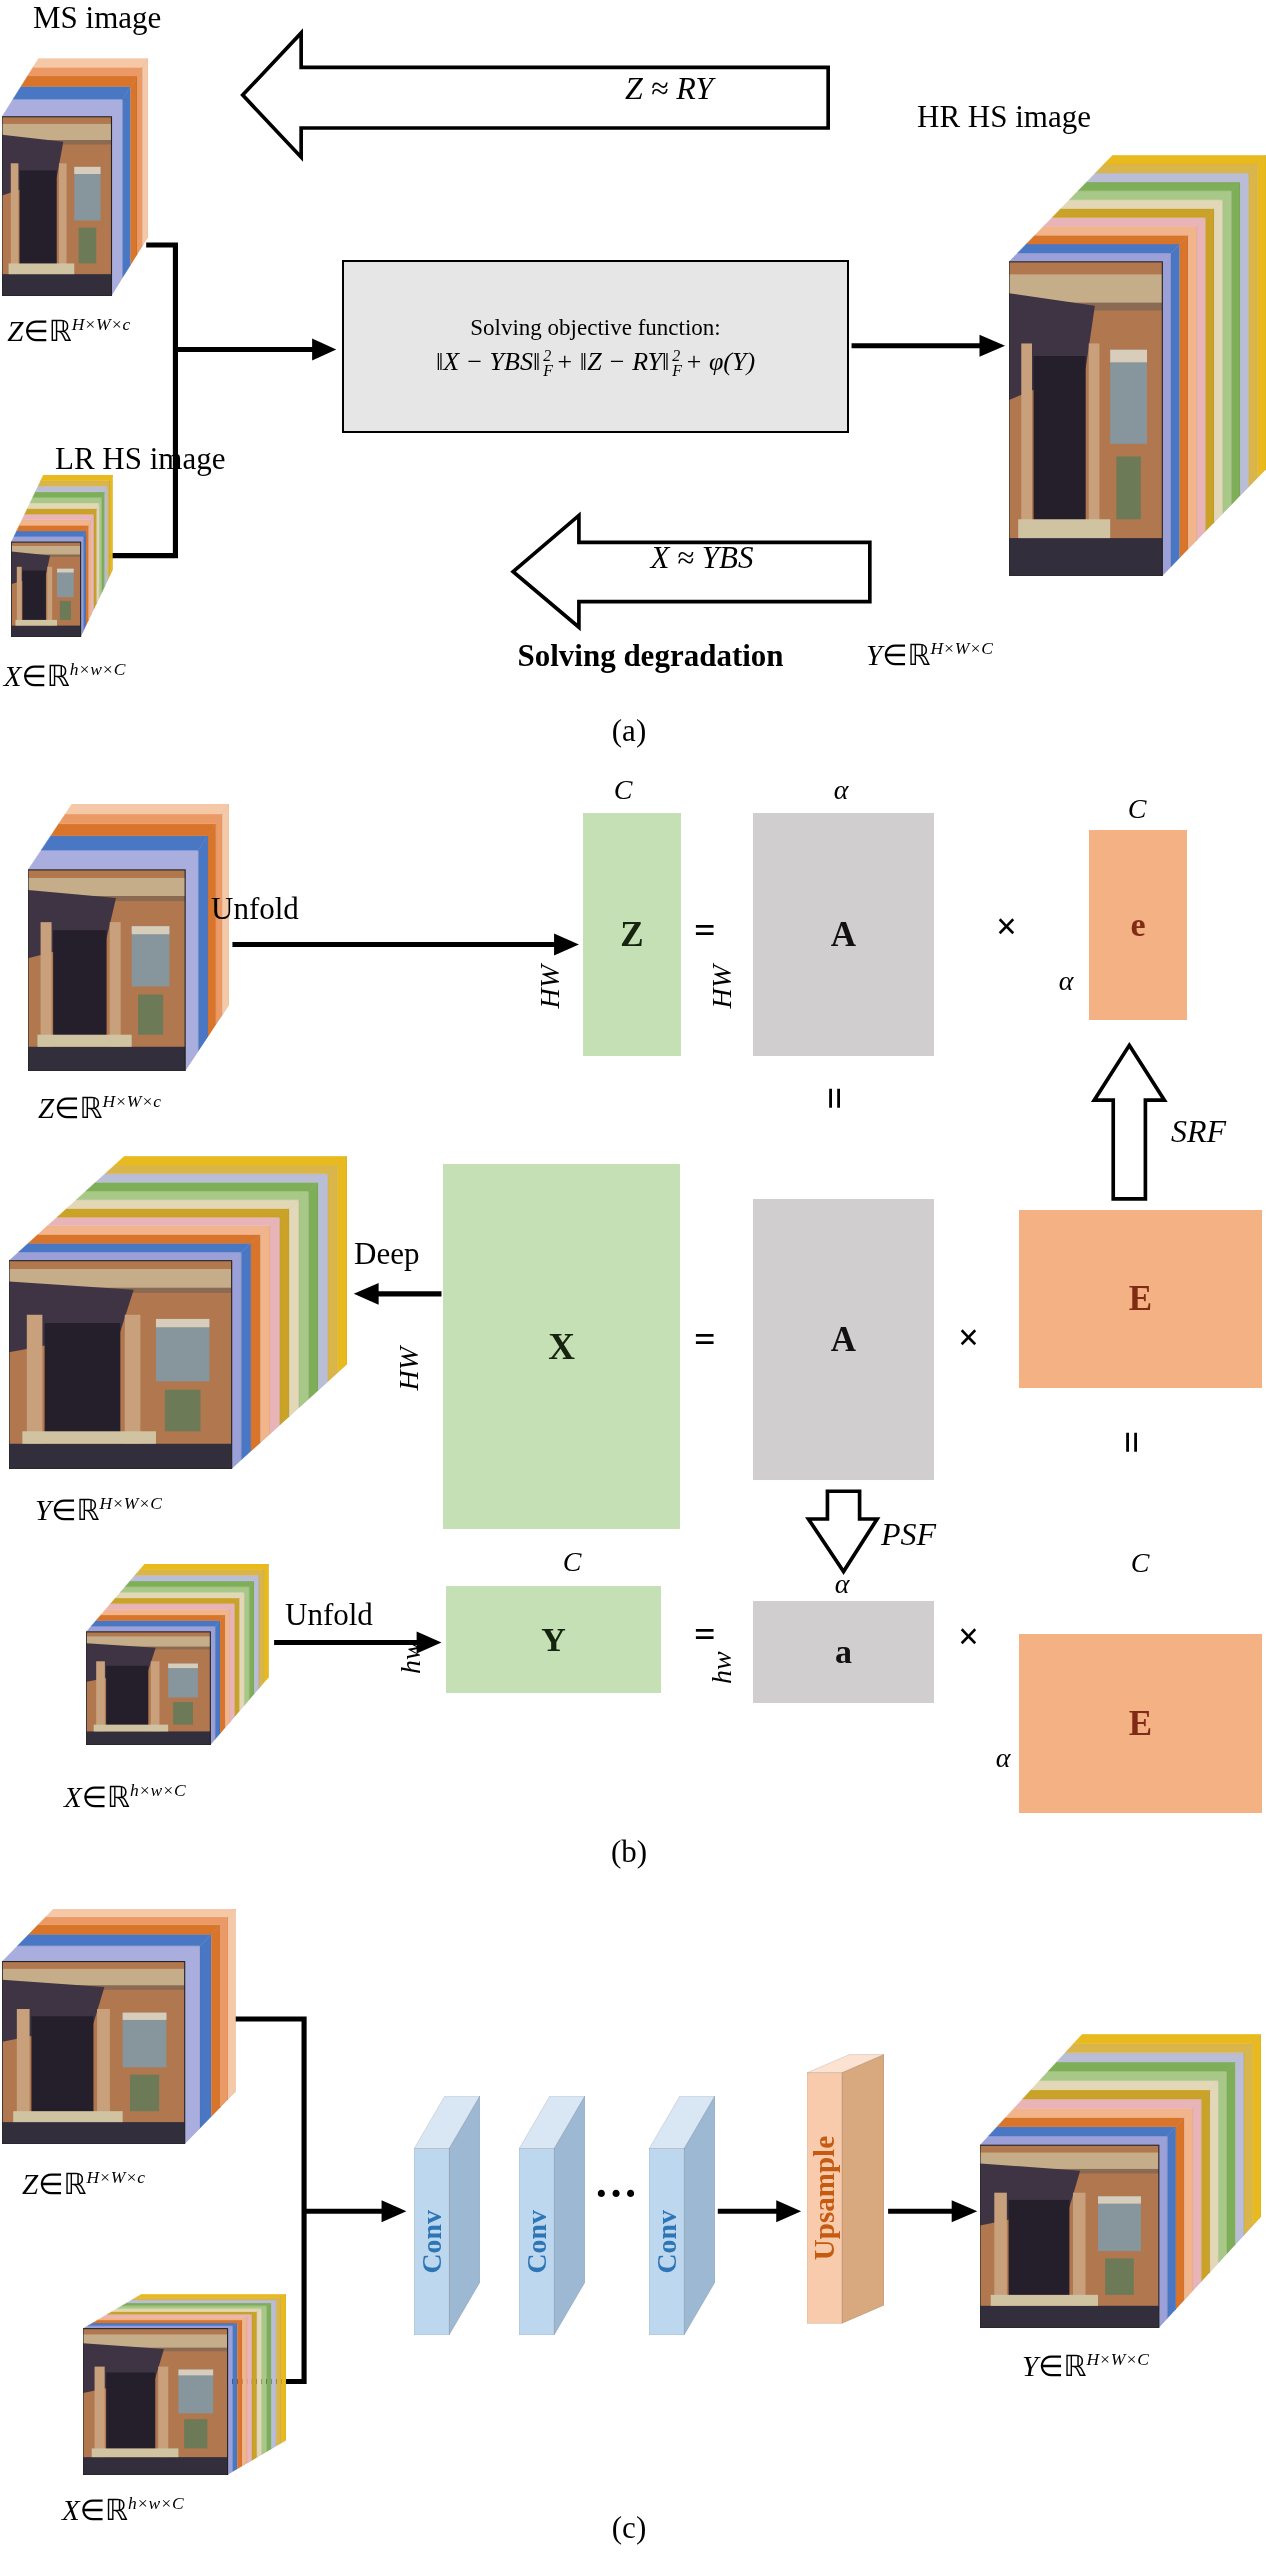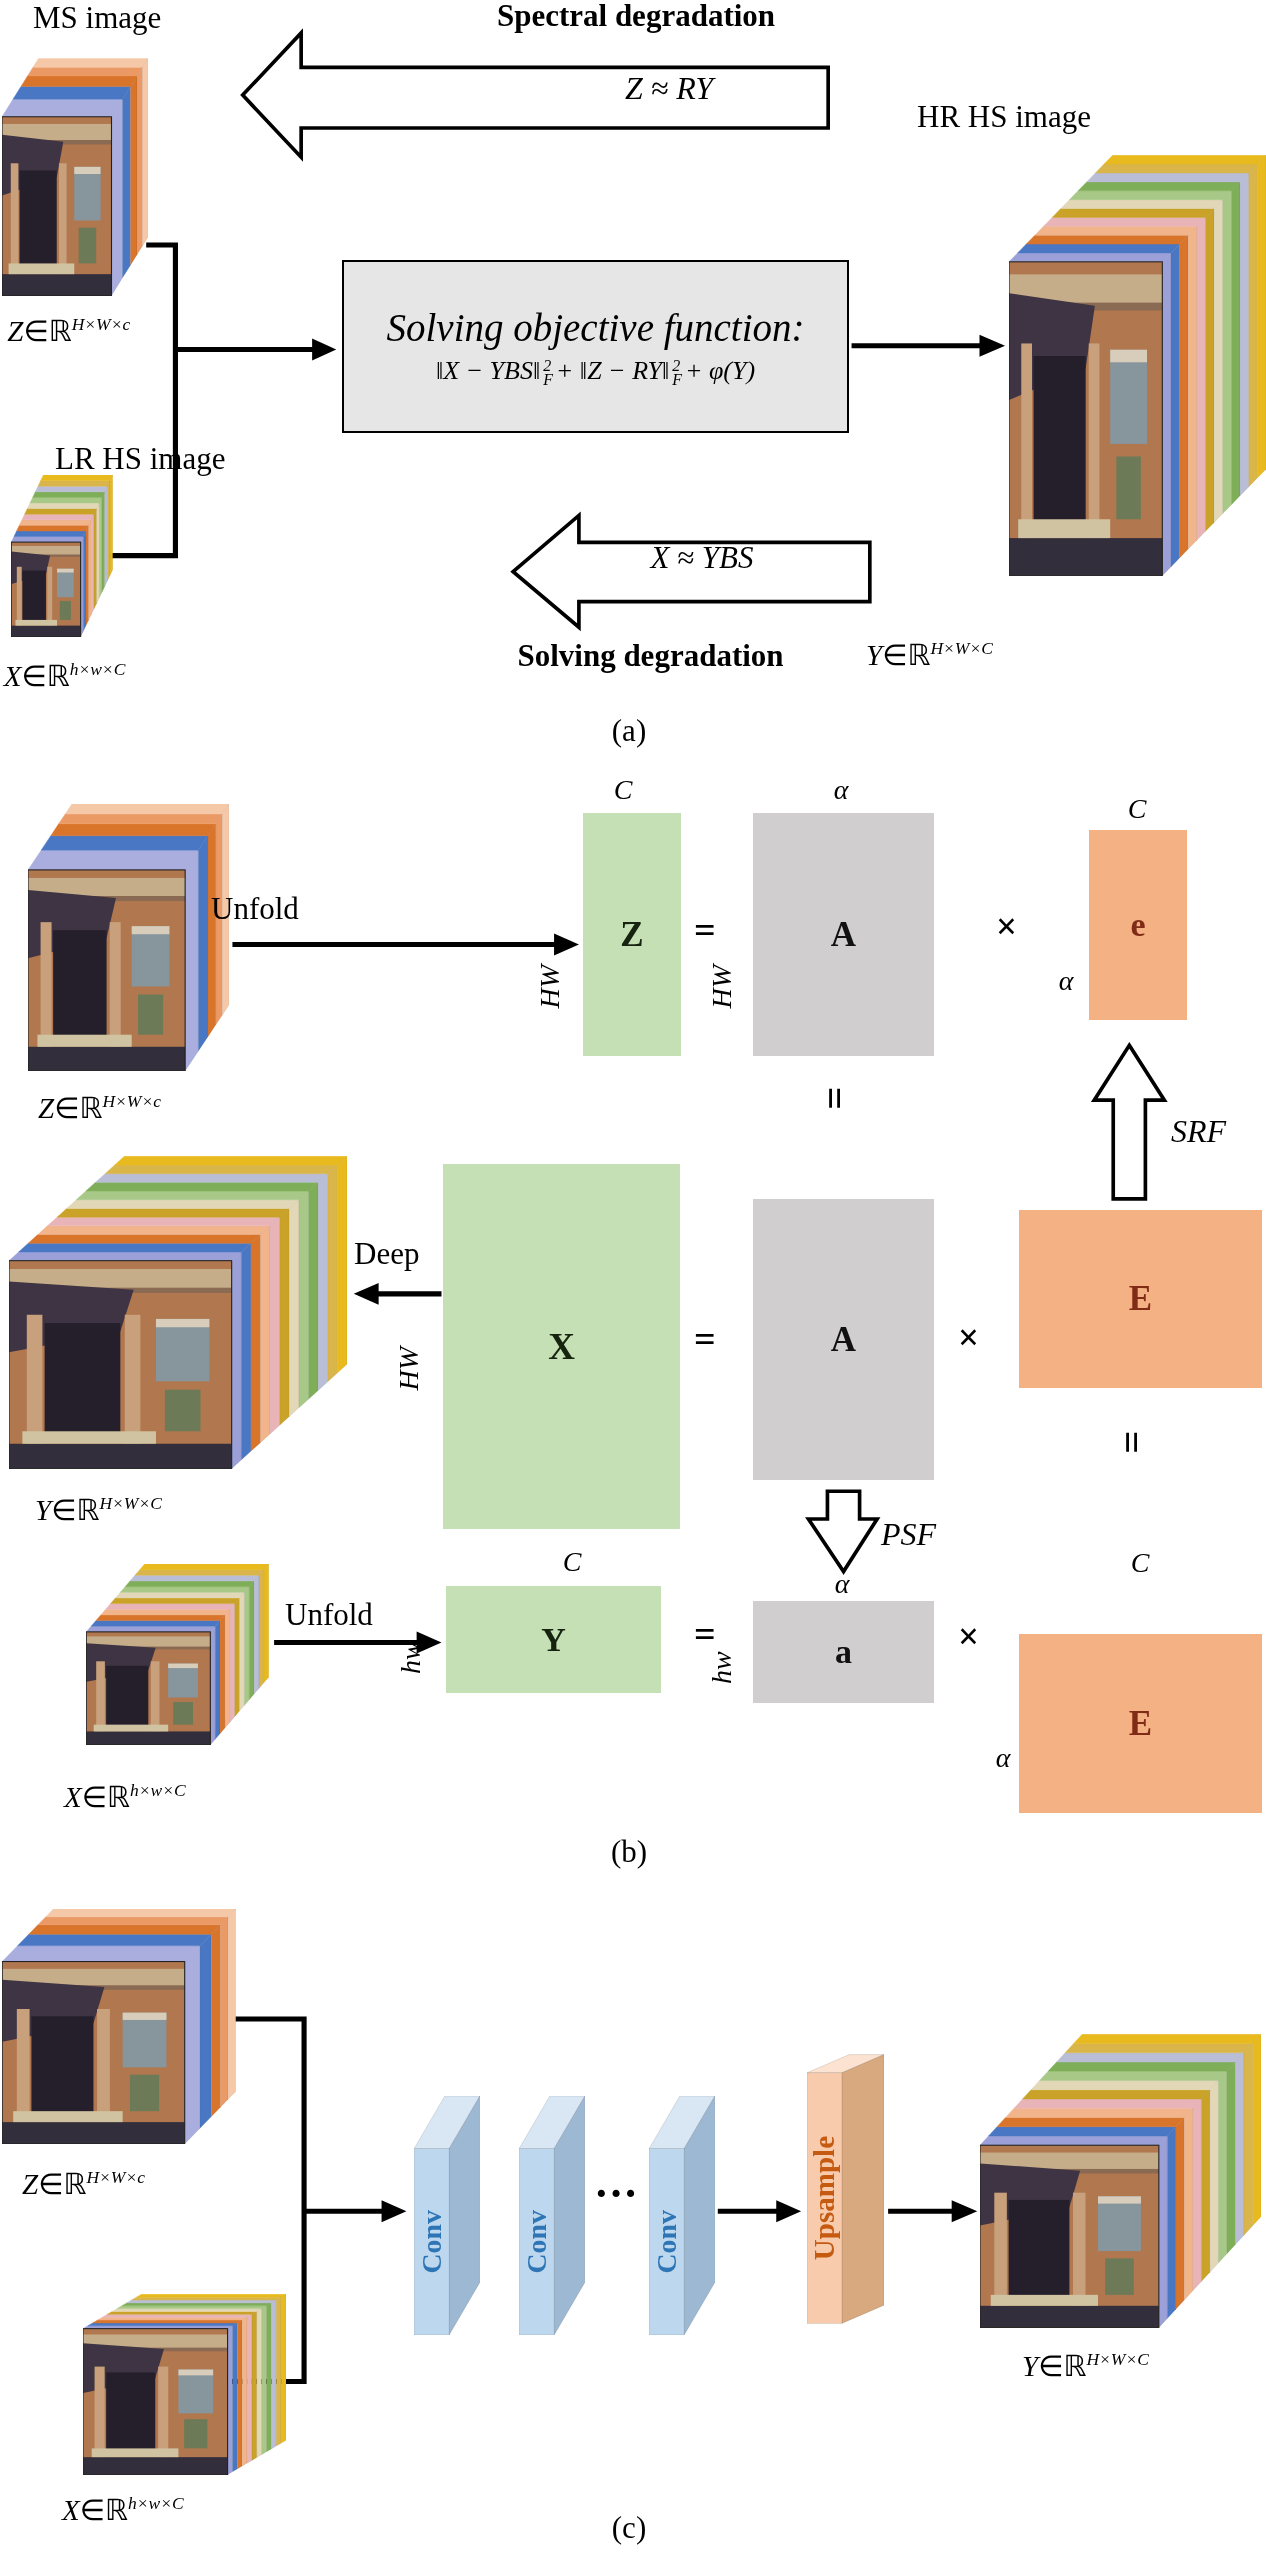--- a/index.html
+++ b/index.html
@@ -14,21 +14,21 @@
   .rot90{transform:rotate(90deg);transform-origin:center center;}
   .mat{position:absolute;display:flex;align-items:center;justify-content:center;
        font-family:"Liberation Serif",serif;font-weight:bold;}
   .mat.green{background:#c5e0b4;color:#15230f;}
   .mat.gray{background:#d0cece;color:#111;}
   .mat.orange{background:#f4b183;color:#7f2b16;}
   .cube,.slab{position:absolute;line-height:0;}
   #obj-box{position:absolute;left:342px;top:260px;width:507px;height:173px;background:#e7e6e6;
            border:2.9px solid #000;box-sizing:border-box;display:flex;flex-direction:column;
            align-items:center;justify-content:center;}
-  #obj-box .l1{font-size:39px;font-style:italic;}
+  #obj-box .l1{font-size:23px;}
   #obj-box .l2{font-size:26px;font-style:italic;margin-top:5.8px;}
   .ss{display:inline-flex;flex-direction:column;font-size:16px;line-height:14.6px;
       vertical-align:middle;font-style:italic;margin:0 2.9px;}
   .dim-math{font-size:29px;margin-top:12px;}
   .dim-math i{font-style:italic;}
   .dim-math sup{font-size:17.5px;font-style:italic;}
   .cap{font-size:31px;width:88px;text-align:center;}
   .small-dim{font-size:28px;font-style:italic;width:44px;text-align:center;}
   .op{font-size:38px;font-weight:bold;}
 </style>
@@ -125,21 +125,20 @@
           <rect x="0" y="295.6" width="150" height="29.4" fill="#332e3b"></rect>
           <rect x="9" y="280.9" width="90" height="14.7" fill="#cfc3a1"></rect>
           <rect x="0" y="80" width="150" height="245" fill="none" stroke="#222" stroke-width="1.5"></rect>
         </g>
       </svg></div>
 
   <div class="lbl dim-math" style="left:7.3px;top:303px;">
     <i>Z</i><span>∈</span><span>ℝ</span><sup>H×W×c</sup>
   </div>
 
-  <div class="lbl bold ctr" style="left:395px;top:0px;width:482px;font-size:31px;">Spectral degradation</div>
   <div class="lbl it ctr" style="left:512px;top:72px;width:314px;font-size:32px;">Z ≈ RY</div>
 
   <div class="lbl" style="left:917px;top:101px;font-size:31px;">HR HS image</div>
 
   <div class="cube" style="left:1009px;top:155px;"><svg width="257" height="421" viewBox="0 0 352 576">
         <polygon points="0,146 210,146 221.83333333333334,133.83333333333331 11.833333333333332,133.83333333333331" fill="#9ba0d8" stroke="#9ba0d8" stroke-width="0.6"></polygon>
         <polygon points="210,146 221.83333333333334,133.83333333333331 221.83333333333334,563.8333333333333 210,576" fill="#9ba0d8" stroke="rgba(0,0,0,0.12)" stroke-width="0.6"></polygon>
         <polygon points="11.833333333333332,133.83333333333331 221.83333333333334,133.83333333333331 233.66666666666666,121.66666666666667 23.666666666666664,121.66666666666667" fill="#4a77c4" stroke="#4a77c4" stroke-width="0.6"></polygon>
         <polygon points="221.83333333333334,133.83333333333331 233.66666666666666,121.66666666666667 233.66666666666666,551.6666666666666 221.83333333333334,563.8333333333333" fill="#4a77c4" stroke="rgba(0,0,0,0.12)" stroke-width="0.6"></polygon>
         <polygon points="23.666666666666664,121.66666666666667 233.66666666666666,121.66666666666667 245.5,109.5 35.5,109.5" fill="#d9742b" stroke="#d9742b" stroke-width="0.6"></polygon>

